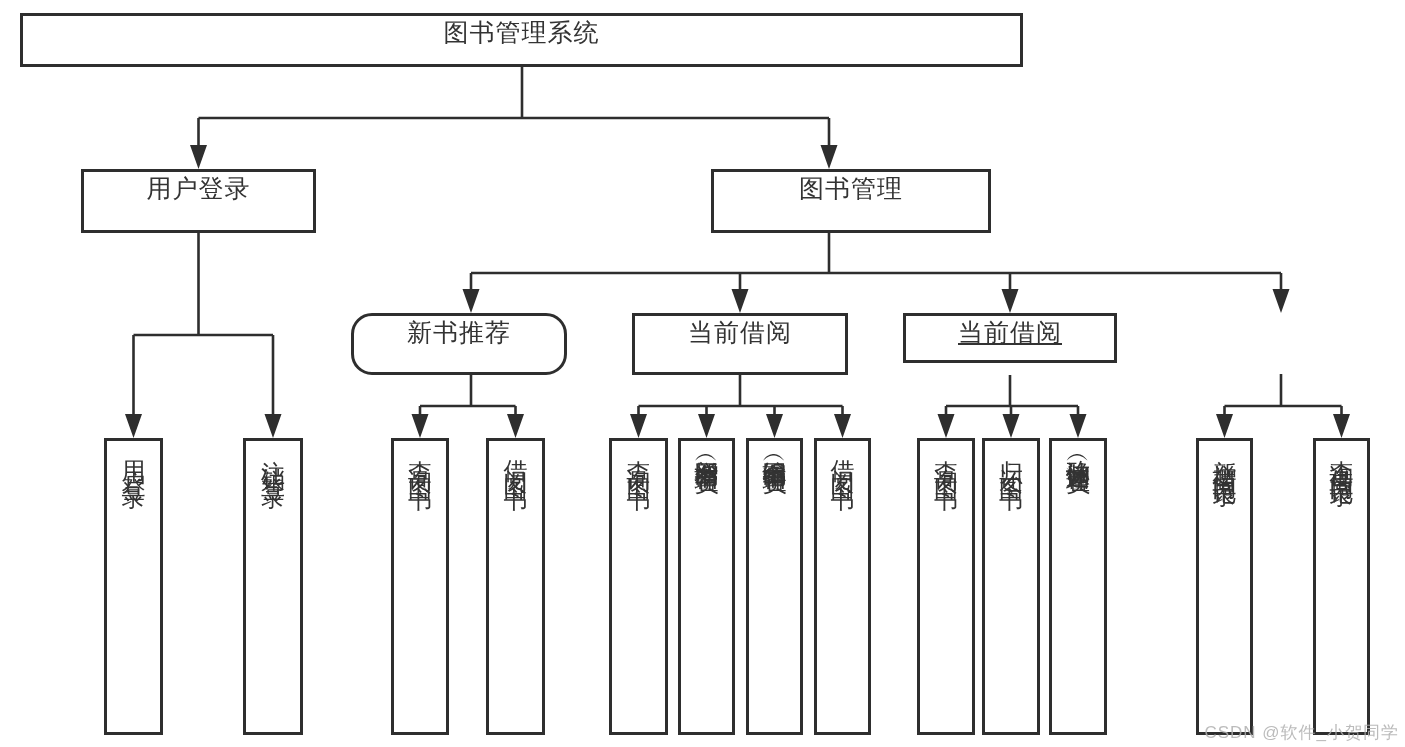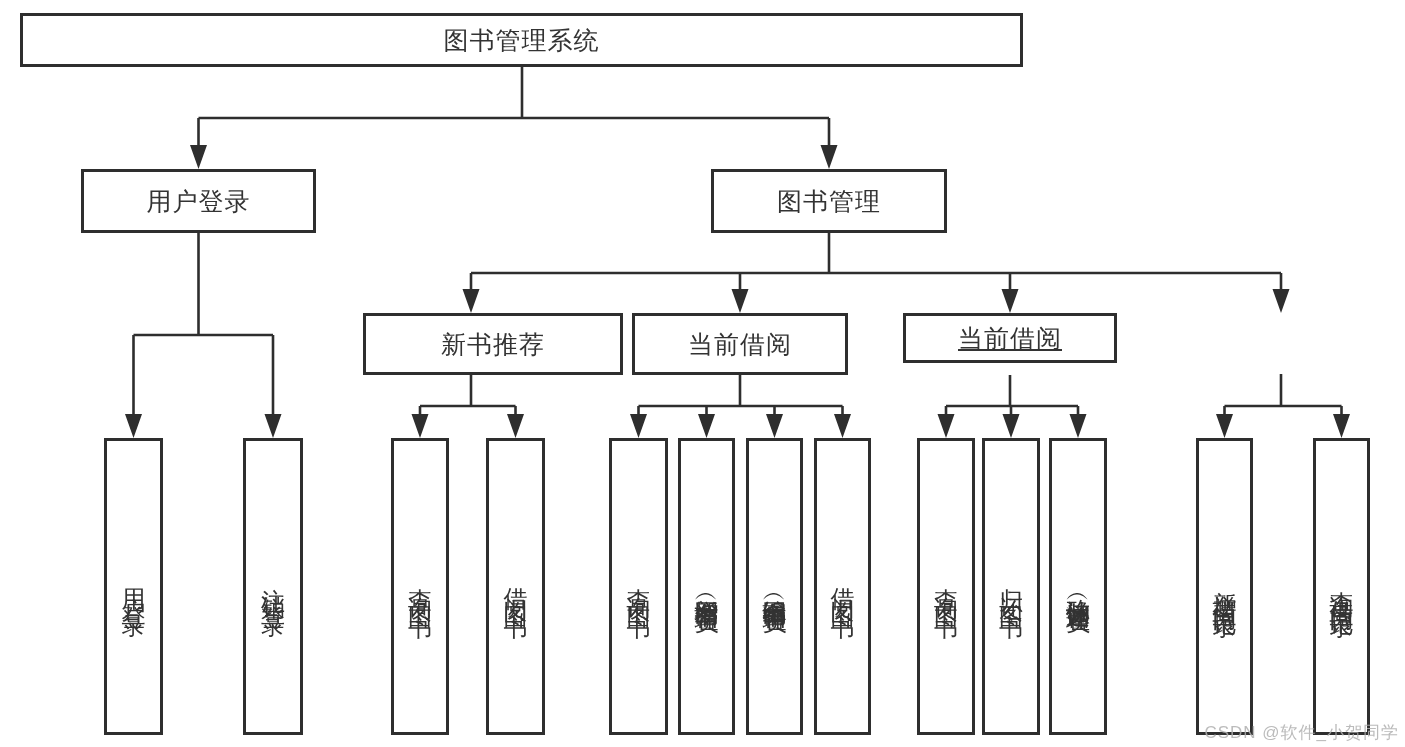--- a/index.html
+++ b/index.html
@@ -10,21 +10,21 @@
     font-family:"Liberation Sans","DejaVu Sans",sans-serif;
     overflow:hidden;
   }
   #wires{position:absolute;left:0;top:0;z-index:1;}
   .node{
     position:absolute;
     box-sizing:border-box;
     background:#ffffff;
     border:3px solid #2e2e2e;
     display:flex;
-    align-items:center;
+    align-items:flex-start;
     justify-content:center;
     z-index:2;
     color:#333333;
   }
   .node .lbl{
     font-size:25px;
     color:#333333;
     letter-spacing:1px;
     white-space:nowrap;
   }
@@ -82,25 +82,25 @@
              M1333 414 L1350 414 L1341.5 438 Z"></path>
   </svg>
 
   <div class="node" style="left:20px;top:13px;width:1003px;height:54px;">
     <span class="lbl">图书管理系统</span>
   </div>
 
   <div class="node" style="left:81px;top:169px;width:235px;height:64px;">
     <span class="lbl">用户登录</span>
   </div>
-  <div class="node" style="left:711px;top:169px;width:236px;height:64px;">
+  <div class="node" style="left:711px;top:169px;width:280px;height:64px;">
     <span class="lbl">图书管理</span>
   </div>
 
-  <div class="node" style="left:363px;top:313px;width:260px;height:62px;">
+  <div class="node" style="left:351px;top:313px;width:216px;height:62px;border-radius:21px;">
     <span class="lbl">新书推荐</span>
   </div>
   <div class="node" style="left:632px;top:313px;width:216px;height:62px;">
     <span class="lbl">当前借阅</span>
   </div>
   <div class="node" style="left:903px;top:313px;width:214px;height:50px;text-decoration:underline;">
     <span class="lbl">当前借阅</span>
   </div>
 
   <div class="node leaf" style="left:104px;top:438px;width:59px;height:297px;">

